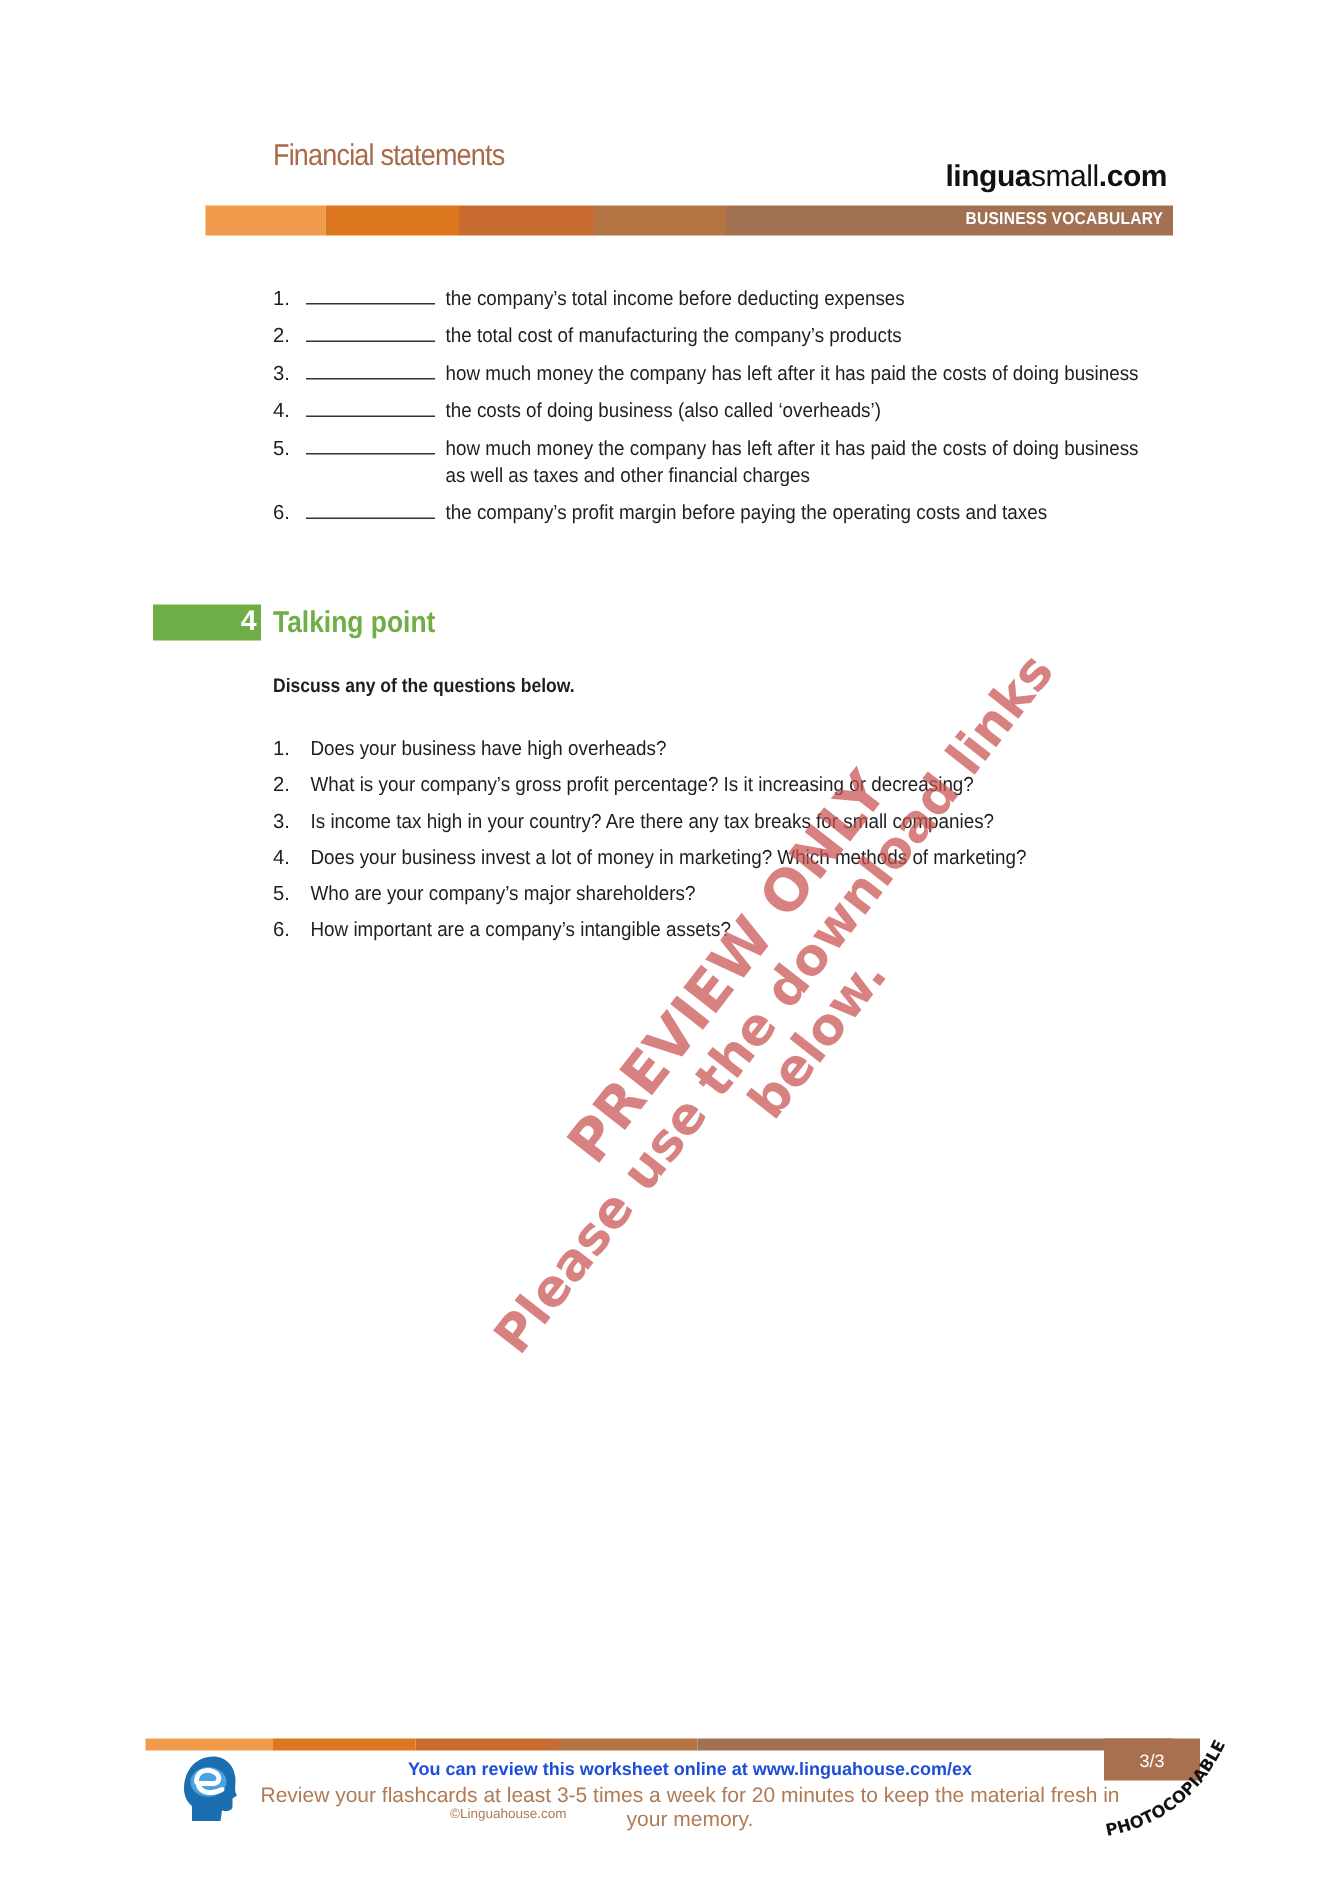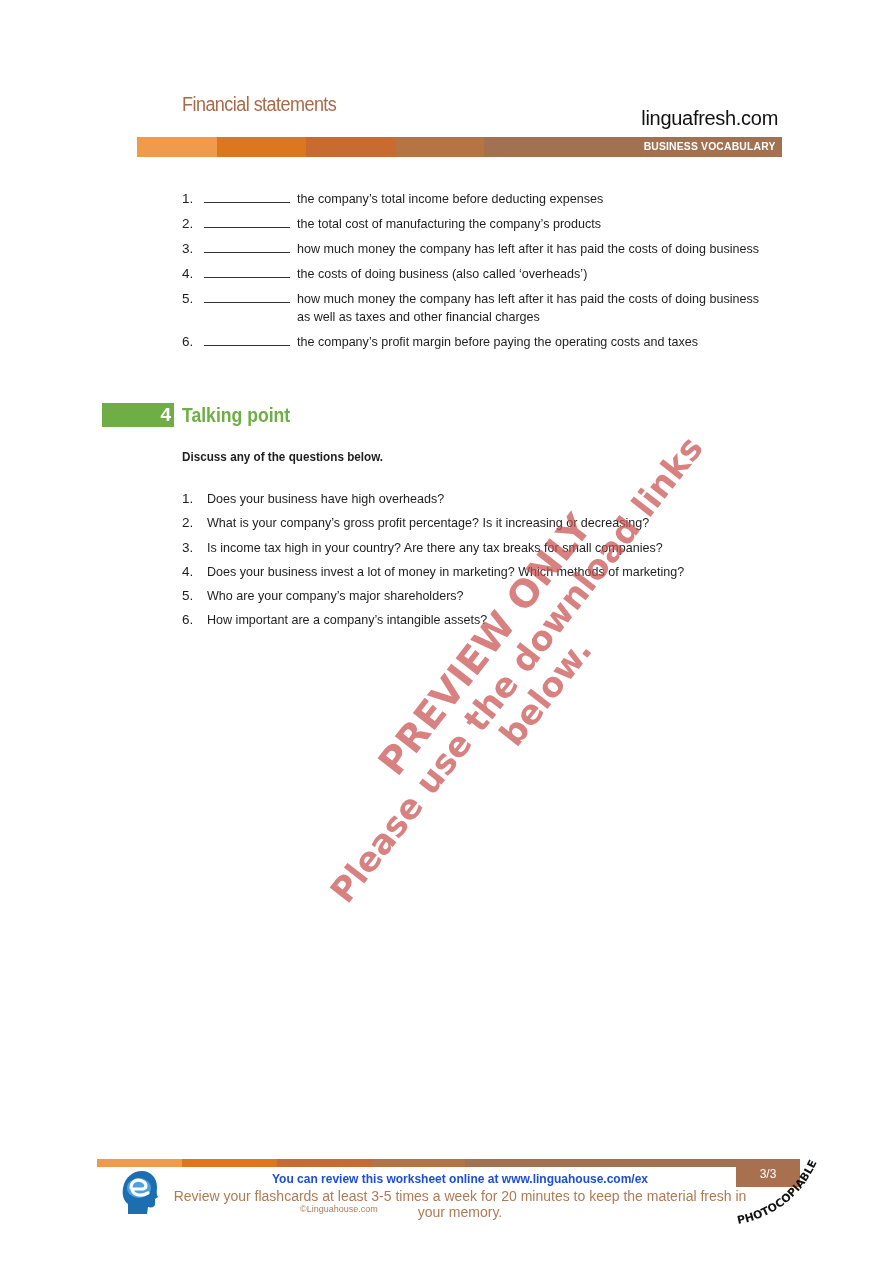--- a/index.html
+++ b/index.html
@@ -9,21 +9,21 @@
     .doc-title {
       position: absolute; left: 182px; top: 93px;
       font-family: "Liberation Sans", sans-serif; font-size: 20px; letter-spacing: -0.6px;
       color: #a86a48; transform: scaleX(0.9); transform-origin: left top;
     }
     .brand {
       position: absolute; right: 115px; top: 107px;
       font-family: "Liberation Sans", sans-serif; font-size: 20px; color: #111;
       letter-spacing: -0.3px;
     }
-    .brand b { font-weight: normal; }
+    .brand b { font-weight: bold; }
 
     .color-bar { position: absolute; left: 97px; height: 20px; display: flex; }
     .color-bar .seg { height: 100%; }
     .top-bar { top: 137px; width: 685px; padding-left: 40px; }
     .bar-label {
       position: absolute; right: 6px; top: 3px; font-size: 11.5px; font-weight: bold;
       color: #ffffff; letter-spacing: 0.2px; transform: scaleX(0.9); transform-origin: right top;
     }
 
     .vocab-list { position: absolute; left: 182px; top: 190px; width: 620px; list-style: none; }
@@ -80,21 +80,21 @@
     .footer-line3 {
       position: absolute; left: 300px; width: 320px; text-align: left; top: 1204px;
       font-size: 9px; color: #b07a55;
     }
     .photocopiable { position: absolute; left: 734px; top: 1152px; width: 100px; height: 80px; }
   </style>
 </head>
 <body>
 
 <div class="doc-title">Financial statements</div>
-<div class="brand"><b>lingua</b><span>fresh</span><b>.com</b></div>
+<div class="brand"><b>lingua</b><span>small</span><b>.com</b></div>
 
 <div class="color-bar top-bar">
   <div class="seg" style="width:85px;background:#f09a4c"></div>
   <div class="seg" style="width:95px;background:#dc761f"></div>
   <div class="seg" style="width:95px;background:#c76b30"></div>
   <div class="seg" style="width:93px;background:#b47443"></div>
   <div class="seg" style="width:317px;background:#a27152;position:relative">
     <span class="bar-label">BUSINESS VOCABULARY</span>
   </div>
 </div>

